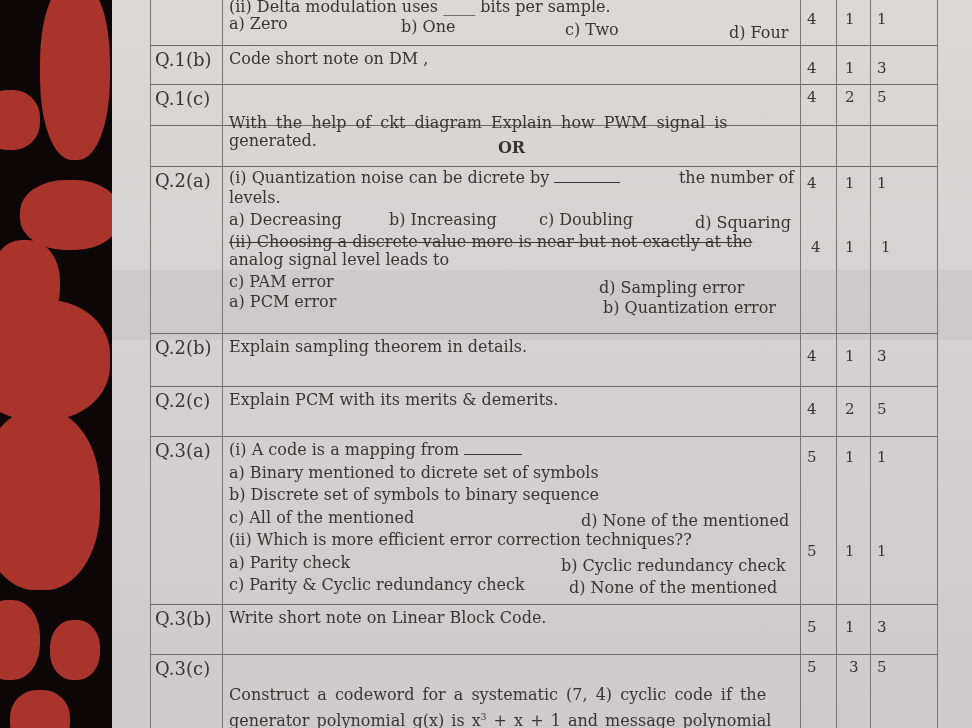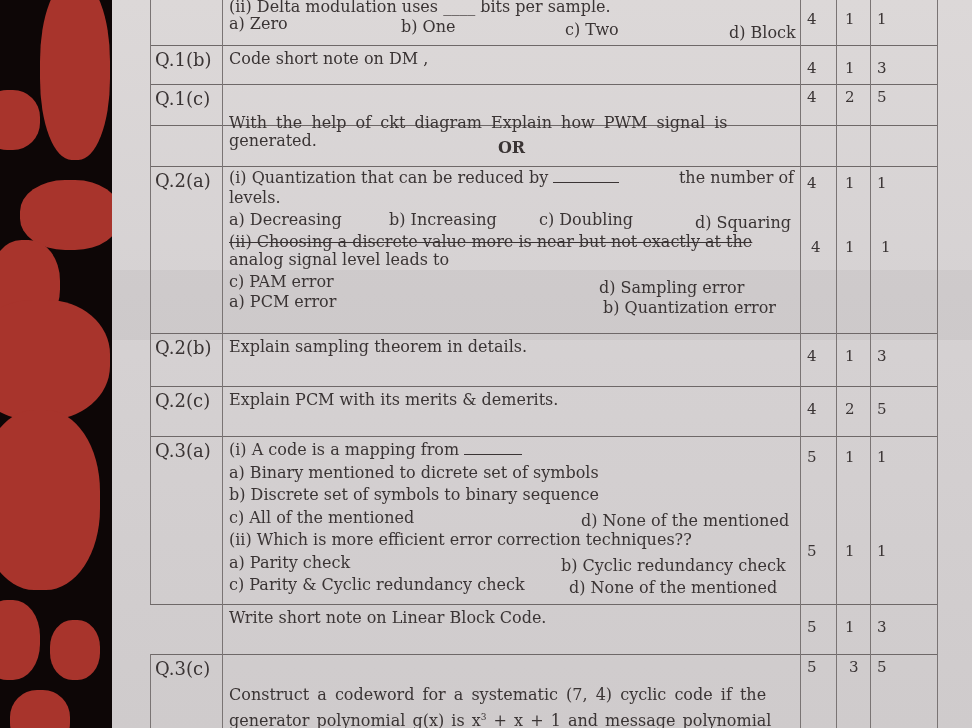--- a/index.html
+++ b/index.html
@@ -62,21 +62,21 @@
 <div class="table">
 
   <div class="row" style="top:0;height:55px;">
     <div class="cell qno"></div>
     <div class="cell qtext" style="padding-top:6px;">
       <span class="line">(ii) Delta modulation uses ____ bits per sample.</span>
       <span class="line" style="top:-4px;">
         <span class="opt" style="left:0;">a) Zero</span>
         <span class="opt" style="left:172px;top:3px;">b) One</span>
         <span class="opt" style="left:336px;top:6px;">c) Two</span>
-        <span class="opt" style="left:500px;top:9px;">d) Block</span>
+        <span class="opt" style="left:500px;top:9px;">d) Four</span>
       </span>
     </div>
     <div class="cell co" style="padding-top:20px;">4</div>
     <div class="cell bl" style="padding-top:20px;">1</div>
     <div class="cell mk" style="padding-top:20px;">1</div>
   </div>
 
   <div class="row" style="top:55px;height:39px;">
     <div class="cell qno">Q.1(b)</div>
     <div class="cell qtext">Code short note on DM ,</div>
@@ -101,21 +101,21 @@
     <div class="cell qtext or">OR</div>
     <div class="cell co"></div>
     <div class="cell bl"></div>
     <div class="cell mk"></div>
   </div>
 
   <div class="row" style="top:176px;height:167px;">
     <div class="cell qno">Q.2(a)</div>
     <div class="cell qtext" style="line-height:20px;padding-top:2px;">
       <span class="line" style="height:20px;">
-        <span>(i) Quantization that can be reduced by</span>
+        <span>(i) Quantization noise can be dicrete by</span>
         <span class="blank" style="width:66px;"></span>
         <span style="position:absolute;right:0;">the number of</span>
       </span>
       <span class="line" style="height:22px;">levels.</span>
       <span class="line" style="height:20px;">
         <span class="opt" style="left:0;">a) Decreasing</span>
         <span class="opt" style="left:160px;">b) Increasing</span>
         <span class="opt" style="left:310px;">c) Doubling</span>
         <span class="opt" style="left:466px;top:3px;">d) Squaring</span>
       </span>
@@ -191,20 +191,21 @@
       <span class="num2" style="top:12px;">1</span>
       <span class="num2" style="top:106px;">1</span>
     </div>
     <div class="cell mk">
       <span class="num2" style="top:12px;">1</span>
       <span class="num2" style="top:106px;">1</span>
     </div>
   </div>
 
   <div class="row" style="top:614px;height:50px;">
+    <div class="cell qno">Q.3(b)</div>
     <div class="cell qtext">Write short note on Linear Block Code.</div>
     <div class="cell co" style="padding-top:14px;">5</div>
     <div class="cell bl" style="padding-top:14px;">1</div>
     <div class="cell mk" style="padding-top:14px;">3</div>
   </div>
 
   <div class="row" style="top:664px;height:90px;border-bottom:none;">
     <div class="cell qno">Q.3(c)</div>
     <div class="cell qtext" style="line-height:22px;">
       <span class="line just" style="height:22px;word-spacing:3px;">Construct a codeword for a systematic (7, 4) cyclic code if the</span>

